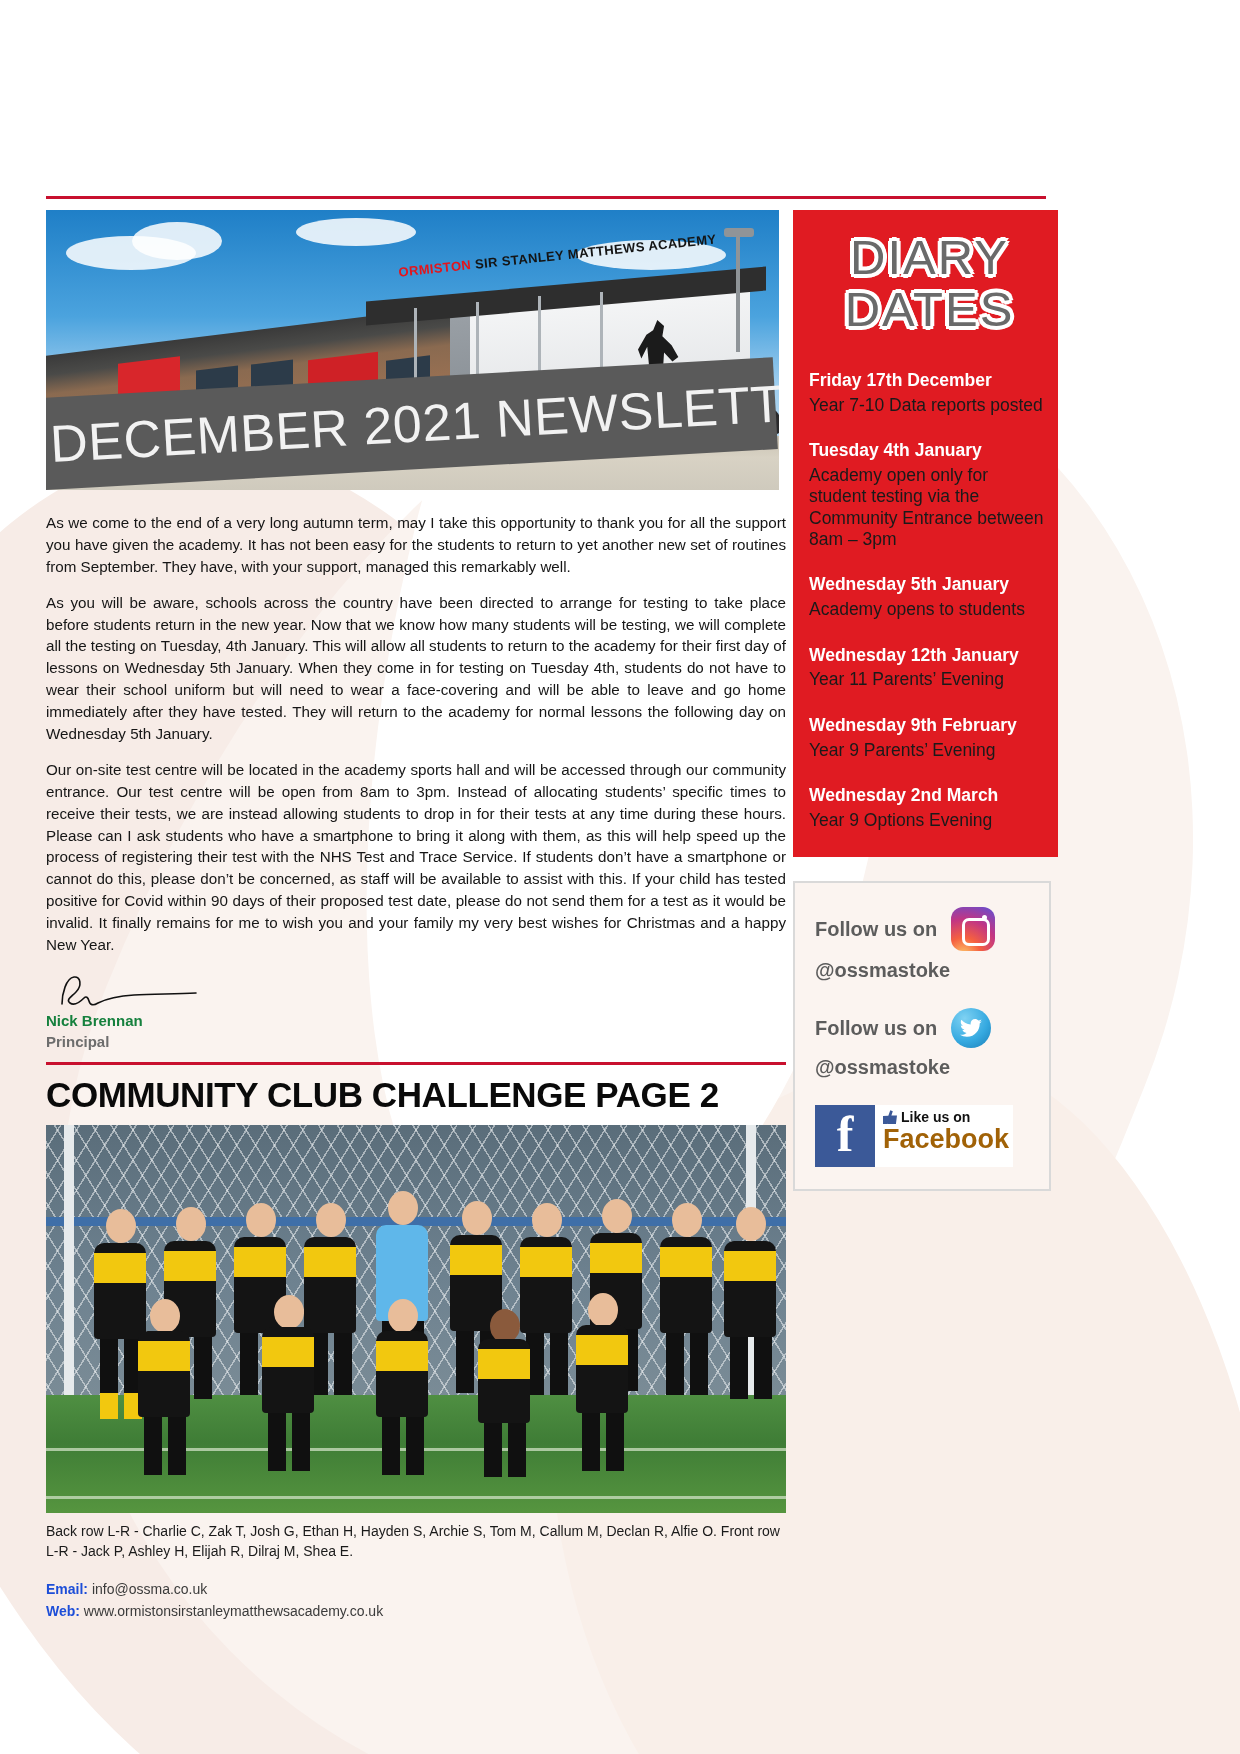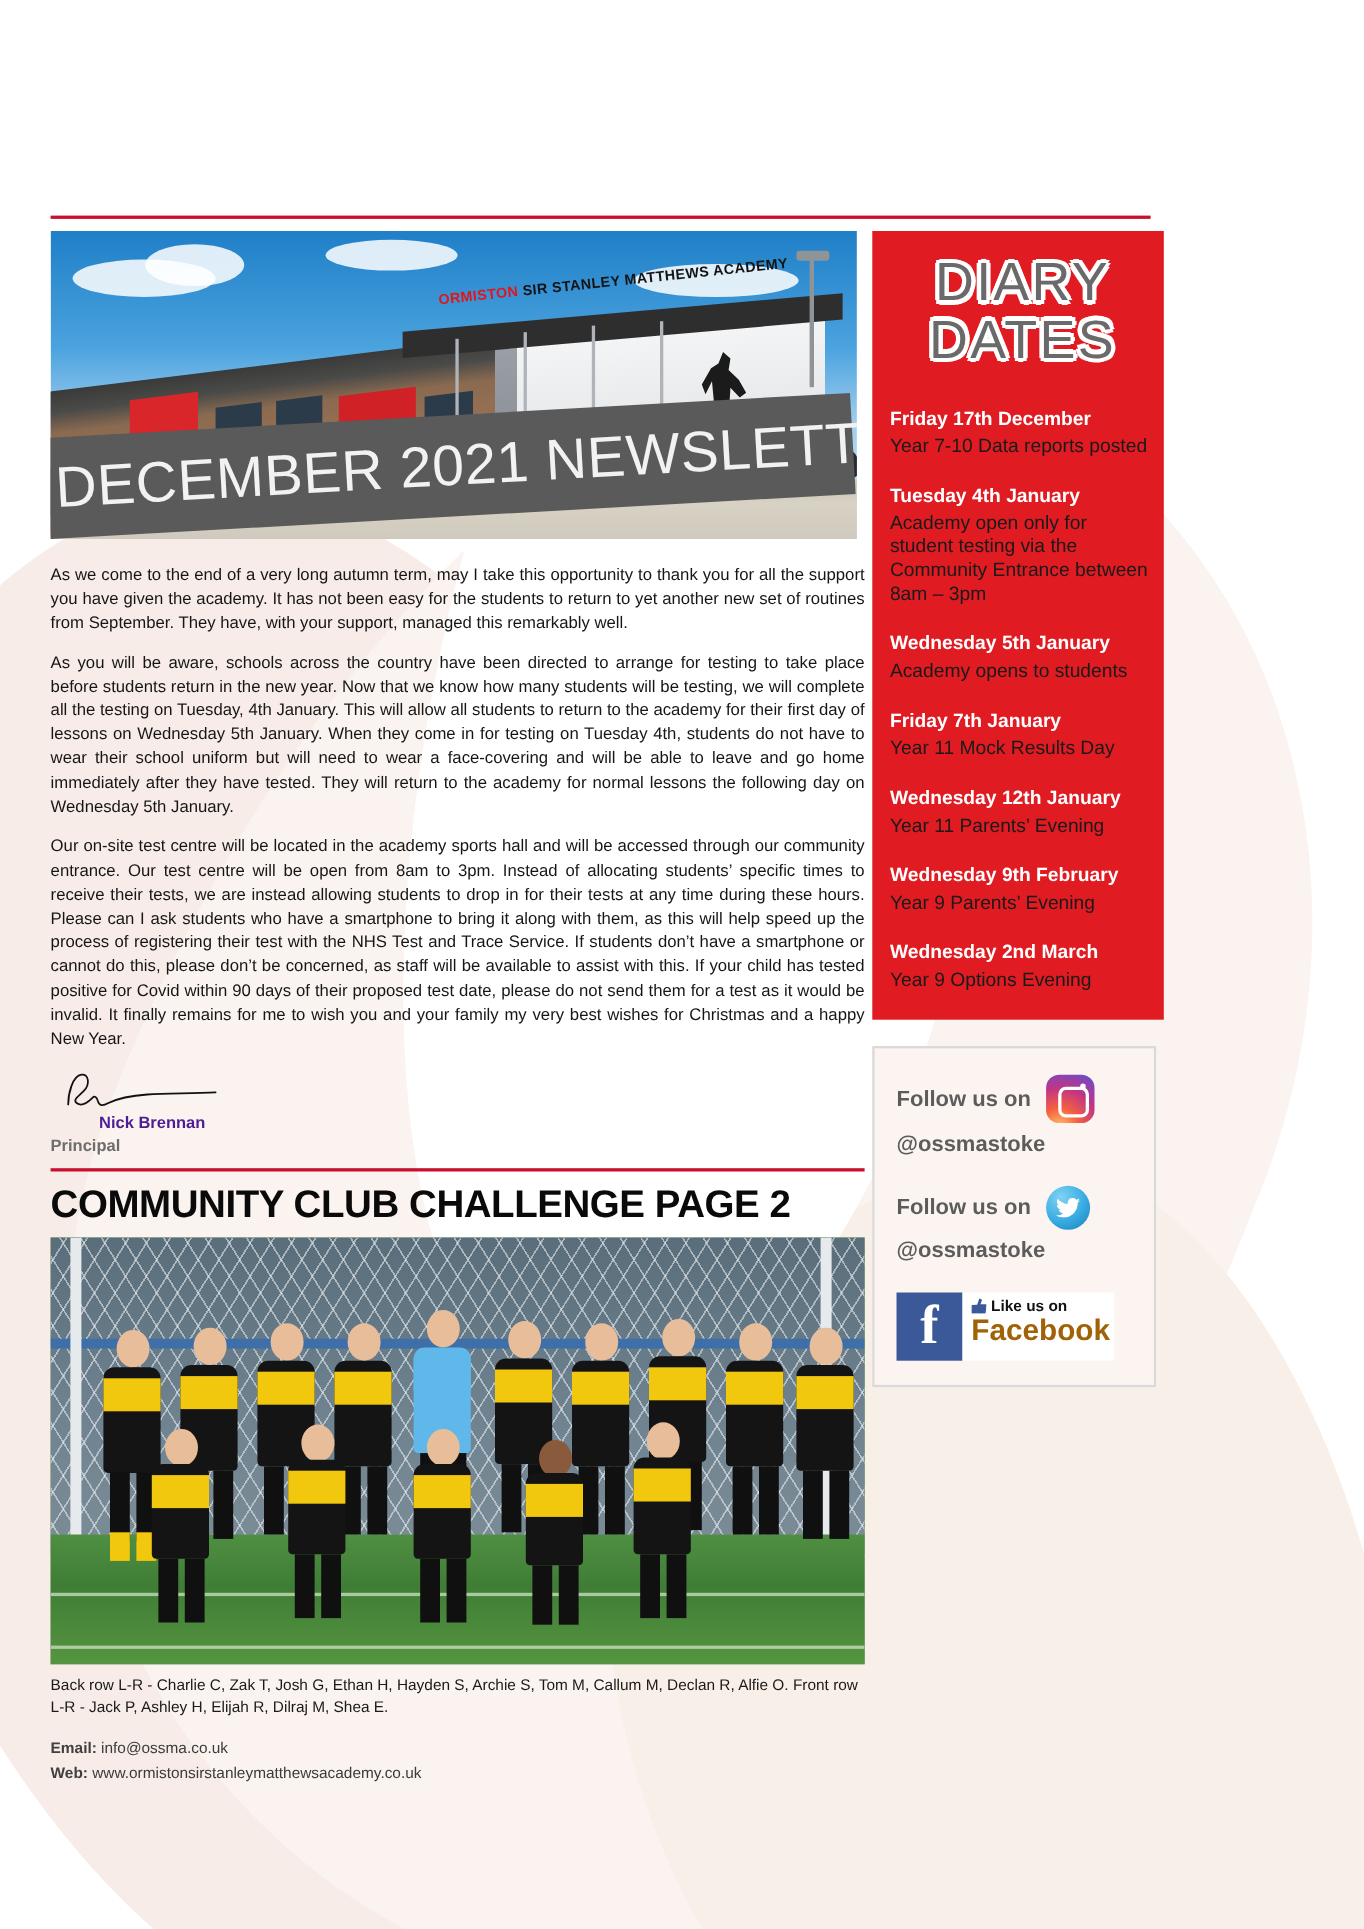--- a/index.html
+++ b/index.html
@@ -161,21 +161,21 @@
     white-space:nowrap; font-family:"Liberation Sans", sans-serif; }
 
   
   .letter { margin-top:22px; width:740px; }
   .letter p {
     font-size:15.2px; line-height:1.44; color:#161616; text-align:justify;
     margin-bottom:14px; font-family:"Liberation Sans", sans-serif;
   }
   .sig-block { margin-top:4px; }
   .sig-svg { display:block; margin-left:10px; }
-  .sig-name { font-size:15px; font-weight:bold; color:#4c1d95; margin-top:2px;margin-left:44px; }
+  .sig-name { font-size:15px; font-weight:bold; color:#15803d; margin-top:2px; }
   .sig-role { font-size:15px; font-weight:bold; color:#6d6d6d; margin-top:4px; }
 
   .rule-red { width:740px; height:3px; background:#c8102e; margin-top:12px; }
 
   .cc-heading {
     font-size:35px; font-weight:bold; color:#0a0a0a; letter-spacing:-.4px;
     margin-top:10px; white-space:nowrap;
   }
 
   
@@ -199,21 +199,21 @@
   .p-head { position:absolute; width:30px; height:34px; border-radius:50%;
             background:#e8bd9a; }
   .p-leg { position:absolute; width:18px; height:62px; background:#101010; }
   .p-sock { position:absolute; width:18px; height:26px; background:#f2c80f; }
 
   .caption { width:740px; margin-top:8px; }
   .caption p { font-size:14px; line-height:1.45; color:#1a1a1a; }
 
   .footer { margin-top:16px; width:740px; }
   .footer div { font-size:14px; color:#3b3b3b; line-height:1.6; }
-  .f-label { color:#404040; font-weight:bold; }
+  .f-label { color:#1d4ed8; font-weight:bold; }
 
   
   .diary { width:265px; background:#e01b22; padding:22px 8px 26px 16px; }
   .diary-title { text-align:center; margin-bottom:34px; }
   .diary-title div {
     font-size:49px; font-weight:normal; color:#6a6a6a; letter-spacing:2px;
     line-height:1.06;
     text-shadow:
       -3px -3px 0 #fff,  3px -3px 0 #fff, -3px 3px 0 #fff, 3px 3px 0 #fff,
       -4px 0 0 #fff, 4px 0 0 #fff, 0 -4px 0 #fff, 0 4px 0 #fff;
@@ -488,24 +488,20 @@
         </div>
         <div class="dd-item">
           <div class="dd-date">Tuesday 4th January</div>
           <div class="dd-desc">Academy open only for student testing via the Community Entrance between 8am – 3pm</div>
         </div>
         <div class="dd-item">
           <div class="dd-date">Wednesday 5th January</div>
           <div class="dd-desc">Academy opens to students</div>
         </div>
         <div class="dd-item">
-          <div class="dd-date">Friday 7th January</div>
-          <div class="dd-desc">Year 11 Mock Results Day</div>
-        </div>
-        <div class="dd-item">
           <div class="dd-date">Wednesday 12th January</div>
           <div class="dd-desc">Year 11 Parents’ Evening</div>
         </div>
         <div class="dd-item">
           <div class="dd-date">Wednesday 9th February</div>
           <div class="dd-desc">Year 9 Parents’ Evening</div>
         </div>
         <div class="dd-item" style="margin-bottom:0;">
           <div class="dd-date">Wednesday 2nd March</div>
           <div class="dd-desc">Year 9 Options Evening</div>

